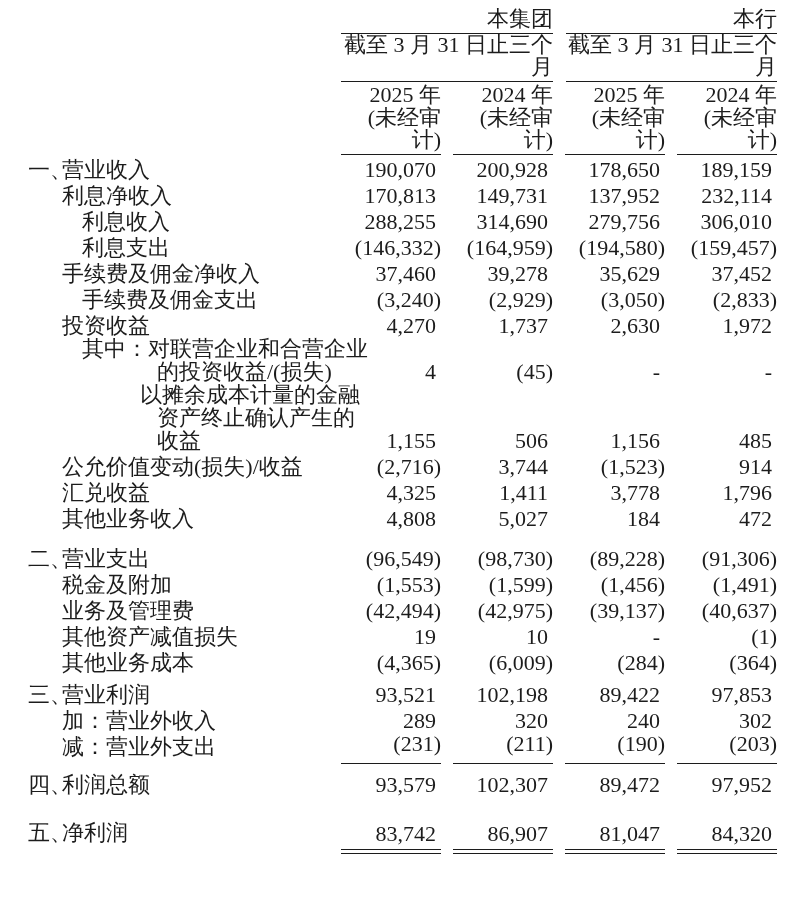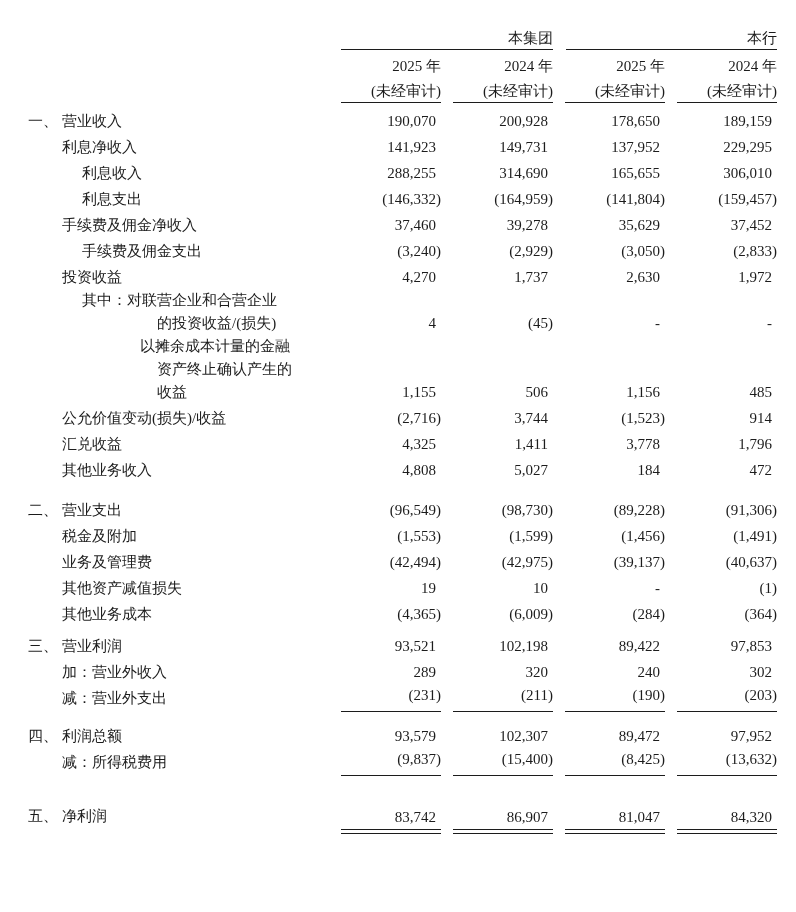--- a/index.html
+++ b/index.html
@@ -8,22 +8,22 @@
     width: 796px; height: 912px;
     overflow: hidden;
     font-family: "Liberation Serif", "DejaVu Serif", serif;
     color: #1c1c1c;
   }
   #sheet { width: 796px; height: 912px; background: #fff; }
   table {
     border-collapse: collapse;
     table-layout: fixed;
     width: 749px;
-    margin: 20px 0 0 28px;
-    font-size: 15px;
+    margin: 4px 0 0 28px;
+    font-size: 22px;
     line-height: 1;
   }
   td { vertical-align: bottom; padding: 0; }
   col.lblcol { width: 313px; }
   col.c1 { width: 100px; }
   col.c2, col.c3, col.c4 { width: 112px; }
 
   
   td.c2, td.c3, td.c4 { padding-left: 12px; }
   td.g2 { padding-left: 13px; }
@@ -94,20 +94,29 @@
     <thead>
       <tr class="h1">
         <td class="lbl"></td>
         <td class="num g1" colspan="2">
           <div class="cell center">本集团</div>
         </td>
         <td class="num g2" colspan="2">
           <div class="cell center">本行</div>
         </td>
       </tr>
+      <tr class="h2">
+        <td class="lbl"></td>
+        <td class="num g1" colspan="2">
+          <div class="cell center">截至 3 月 31 日止三个月</div>
+        </td>
+        <td class="num g2" colspan="2">
+          <div class="cell center">截至 3 月 31 日止三个月</div>
+        </td>
+      </tr>
       <tr class="h3">
         <td class="lbl"></td>
         <td class="num c1">
           <div class="cell center">2025 年</div>
         </td>
         <td class="num c2">
           <div class="cell center">2024 年</div>
         </td>
         <td class="num c3">
           <div class="cell center">2025 年</div>
@@ -144,57 +153,57 @@
           <td class="num c3">
             <div class="cell"><span class="v">178,650</span></div>
           </td>
           <td class="num c4">
             <div class="cell"><span class="v">189,159</span></div>
           </td>
         </tr>
         <tr class="row ind-1">
           <td class="lbl"><span class="txt">利息净收入</span></td>
           <td class="num c1">
-            <div class="cell"><span class="v">141,923</span></div>
+            <div class="cell"><span class="v">170,813</span></div>
           </td>
           <td class="num c2">
             <div class="cell"><span class="v">149,731</span></div>
           </td>
           <td class="num c3">
             <div class="cell"><span class="v">137,952</span></div>
           </td>
           <td class="num c4">
-            <div class="cell"><span class="v">229,295</span></div>
+            <div class="cell"><span class="v">232,114</span></div>
           </td>
         </tr>
         <tr class="row ind-2">
           <td class="lbl"><span class="txt">利息收入</span></td>
           <td class="num c1">
             <div class="cell"><span class="v">288,255</span></div>
           </td>
           <td class="num c2">
             <div class="cell"><span class="v">314,690</span></div>
           </td>
           <td class="num c3">
-            <div class="cell"><span class="v">165,655</span></div>
+            <div class="cell"><span class="v">279,756</span></div>
           </td>
           <td class="num c4">
             <div class="cell"><span class="v">306,010</span></div>
           </td>
         </tr>
         <tr class="row ind-2">
           <td class="lbl"><span class="txt">利息支出</span></td>
           <td class="num c1">
             <div class="cell"><span class="v paren">(146,332)</span></div>
           </td>
           <td class="num c2">
             <div class="cell"><span class="v paren">(164,959)</span></div>
           </td>
           <td class="num c3">
-            <div class="cell"><span class="v paren">(141,804)</span></div>
+            <div class="cell"><span class="v paren">(194,580)</span></div>
           </td>
           <td class="num c4">
             <div class="cell"><span class="v paren">(159,457)</span></div>
           </td>
         </tr>
         <tr class="row ind-1">
           <td class="lbl"><span class="txt">手续费及佣金净收入</span></td>
           <td class="num c1">
             <div class="cell"><span class="v">37,460</span></div>
           </td>
@@ -484,35 +493,20 @@
             <div class="cell"><span class="v">93,579</span></div>
           </td>
           <td class="num c2">
             <div class="cell"><span class="v">102,307</span></div>
           </td>
           <td class="num c3">
             <div class="cell"><span class="v">89,472</span></div>
           </td>
           <td class="num c4">
             <div class="cell"><span class="v">97,952</span></div>
-          </td>
-        </tr>
-        <tr class="row ind-1 rule-single">
-          <td class="lbl"><span class="txt">减：所得税费用</span></td>
-          <td class="num c1">
-            <div class="cell"><span class="v paren">(9,837)</span></div>
-          </td>
-          <td class="num c2">
-            <div class="cell"><span class="v paren">(15,400)</span></div>
-          </td>
-          <td class="num c3">
-            <div class="cell"><span class="v paren">(8,425)</span></div>
-          </td>
-          <td class="num c4">
-            <div class="cell"><span class="v paren">(13,632)</span></div>
           </td>
         </tr>
         <tr class="row ind-0 gap-l rule-double">
           <td class="lbl"><span class="prefix">五、</span><span class="txt">净利润</span></td>
           <td class="num c1">
             <div class="cell"><span class="v">83,742</span></div>
           </td>
           <td class="num c2">
             <div class="cell"><span class="v">86,907</span></div>
           </td>

